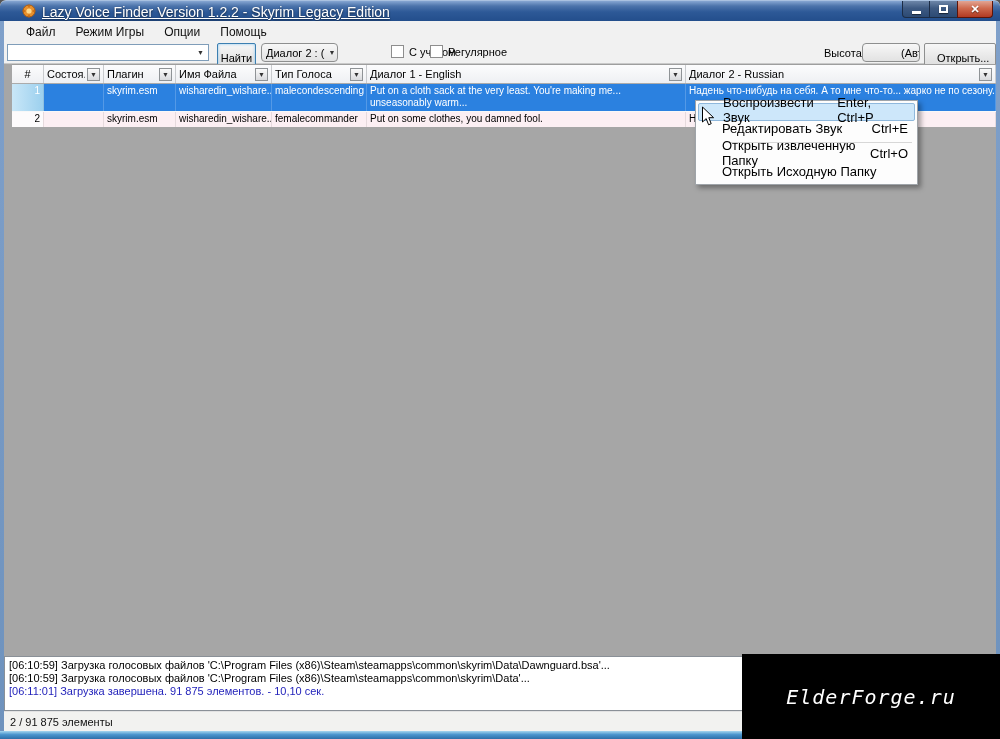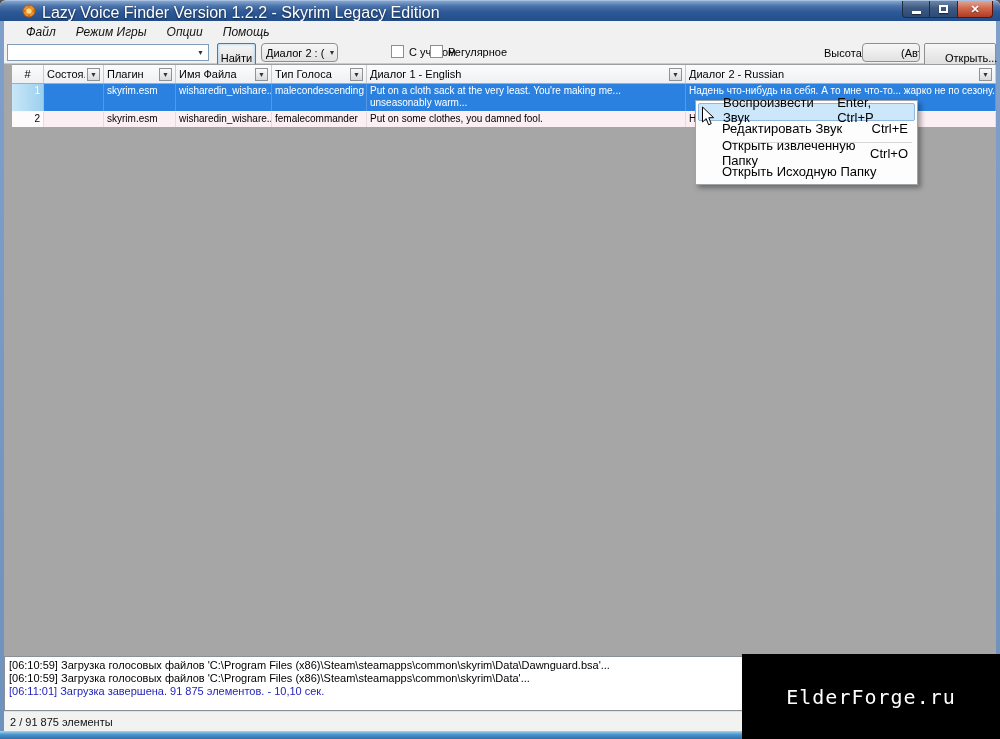--- a/index.html
+++ b/index.html
@@ -5,59 +5,59 @@
   * { margin:0; padding:0; box-sizing:border-box; }
   html,body { width:1000px; height:739px; background:#555; }
   body { font-family:"Liberation Sans", sans-serif; }
   .window { position:relative; width:1000px; height:739px; background:#a6a6a6; overflow:hidden; border-radius:6px 6px 0 0; }
 
   
   .titlebar { position:absolute; left:0; top:0; width:1000px; height:21px;
     background:linear-gradient(180deg,#86a6d2 0%,#4c74ab 25%,#2d5997 55%,#234e8c 100%);
     border-radius:6px 6px 0 0; border-top:1px solid #a9c1e0; }
   .app-icon { position:absolute; left:22px; top:3px; width:14px; height:14px; }
-  .title-text { position:absolute; left:42px; top:3px; font-size:16px; color:#fff; text-shadow:0 1px 2px rgba(0,0,0,.65); white-space:nowrap; }
+  .title-text { position:absolute; left:42px; top:3px; font-size:14px; color:#fff; text-shadow:0 1px 2px rgba(0,0,0,.65); white-space:nowrap;text-decoration:underline; }
   .caption-buttons { position:absolute; right:7px; top:0; height:17px; display:flex; }
   .cap-btn { height:17px; border:1px solid #1c2c45; border-top:none; display:flex; align-items:center; justify-content:center;
     background:linear-gradient(180deg,#6d86a8 0%,#3e5a82 45%,#2c4a74 100%); }
   .cap-btn.min { width:28px; border-radius:0 0 0 4px; }
   .cap-btn.max { width:27px; border-left:none; border-right:none; }
   .cap-btn.close { width:36px; border-radius:0 0 4px 0;
     background:linear-gradient(180deg,#e2a593 0%,#cf6a4e 45%,#b23a22 100%); border-color:#5e1408; }
   .glyph-min { width:9px; height:3px; background:#fff; margin-top:6px; box-shadow:0 1px 1px rgba(0,0,0,.5); }
   .glyph-max { width:9px; height:8px; border:2px solid #fff; box-shadow:0 1px 1px rgba(0,0,0,.5); }
   .glyph-close { color:#fff; font-size:11px; font-weight:bold; text-shadow:0 1px 1px rgba(0,0,0,.5); }
   .border-left  { position:absolute; left:0; top:21px; width:4px; height:710px; background:linear-gradient(180deg,#7fa0ca,#6e92bd); }
   .border-right { position:absolute; right:0; top:21px; width:4px; height:710px; background:linear-gradient(180deg,#7fa0ca,#6e92bd); }
   .border-bottom { position:absolute; left:0; top:731px; width:1000px; height:8px;
     background:linear-gradient(180deg,#a5d6ef 0%,#4a95cd 45%,#2e6fa8 100%); }
 
   
   .menubar { position:absolute; left:4px; top:21px; width:992px; height:21px; background:#f1f1f1; display:flex; align-items:center; padding-left:12px; }
-  .menu-item { font-size:12px; color:#111; padding:16px 10px; white-space:nowrap;font-style:italic; }
+  .menu-item { font-size:12px; color:#111; padding:16px 10px; white-space:nowrap; }
 
   
   .toolbar { position:absolute; left:4px; top:42px; width:992px; height:22px; background:#f1f1f1; border-bottom:1px solid #c9c9c9; }
   .search-combo { position:absolute; left:3px; top:2px; width:202px; height:17px; background:#fff; border:1px solid #7f9db9; display:flex; }
   .search-combo input { flex:1; border:none; outline:none; font-size:11px; padding:0 3px; font-family:"Liberation Sans",sans-serif; background:transparent; }
   .combo-arrow { width:15px; display:flex; align-items:center; justify-content:center; font-size:7px; color:#333; }
   .btn { position:absolute; top:1px; height:30px; font-size:11px; color:#000;
     background:linear-gradient(180deg,#f7f7f7 0%,#e6e6e6 50%,#d8d8d8 100%);
     border:1px solid #8e8f8f; border-radius:2px; display:flex; align-items:center; justify-content:center; }
   .btn-find { left:213px; width:39px; border:1px solid #3c7fb1; box-shadow:inset 0 0 3px #8bc5ee; }
   .drop-btn { position:absolute; top:1px; height:19px; font-size:11px;
     background:linear-gradient(180deg,#f7f7f7 0%,#e2e2e2 100%); border:1px solid #8e8f8f; border-radius:4px;
     display:flex; align-items:center; padding:0 4px; gap:4px; white-space:nowrap; overflow:hidden; }
   .dd-dialog { left:257px; width:77px; }
   .dd-height { left:858px; width:58px;padding-left:38px; }
   .checkbox-group { position:absolute; top:3px; display:flex; align-items:center; gap:5px; font-size:11px; }
   .cb1 { left:339px;margin-left:48px; } .cb2 { left:426px; }
   .checkbox { width:13px; height:13px; background:#fff; border:1px solid #8e8e8e; }
   .height-label { position:absolute; left:820px; top:5px; font-size:11px; }
-  .btn-open { left:920px; width:72px; gap:4px; padding:0 16px; justify-content:flex-start; }
+  .btn-open { left:920px; width:72px; gap:4px; padding:0 8px; justify-content:flex-start; }
   .arrow-down { font-size:7px; color:#333; margin-left:auto; }
 
   
   .grid { position:absolute; left:12px; top:64px; width:984px; }
   .grid-header { display:flex; height:20px; border-top:1px solid #9e9e9e; border-bottom:1px solid #ababab; }
   .hcell { background:linear-gradient(180deg,#fcfcfd 0%,#eef0f3 100%); border-right:1px solid #c9cbce;
     font-size:11px; color:#000; display:flex; align-items:center; padding:0 3px; overflow:hidden; white-space:nowrap; }
   .hcell .label { flex:1; overflow:hidden; }
   .filter-btn { width:13px; height:13px; flex:0 0 13px; margin-left:2px;
     background:linear-gradient(180deg,#fafafa 0%,#d9dadd 100%); border:1px solid #8f9396;
@@ -89,21 +89,21 @@
   .log-panel { position:absolute; left:4px; top:656px; width:992px; height:55px; background:#fff;
     border:1px solid #8a9097; padding:2px 4px; font-size:11px; line-height:13px; overflow:hidden; }
   .log-line { white-space:nowrap; color:#000; }
   .log-line.done { color:#2424bb; }
   .statusbar { position:absolute; left:4px; top:711px; width:992px; height:20px; background:#f2f2f0;
     border-top:1px solid #e2e2e2; display:flex; align-items:center; padding-left:6px; font-size:11px; color:#111; }
 
   
   .watermark { position:absolute; left:742px; top:654px; width:258px; height:85px; background:#000;
     display:flex; align-items:center; justify-content:center; z-index:100; }
-  .watermark span { color:#fff; font-family:"DejaVu Sans Mono", monospace; font-size:20px; letter-spacing:1px; }
+  .watermark span { color:#fff; font-family:"DejaVu Sans Mono", monospace; font-size:20px; letter-spacing:1px;font-style:italic; }
 </style>
 </head>
 <body>
 
 <div class="window">
 
   <div class="titlebar">
     <svg class="app-icon" viewBox="0 0 14 14">
       <circle cx="7" cy="7" r="6" fill="#e8912d" stroke="#b05e10"></circle>
       <circle cx="7" cy="7" r="2.6" fill="#ffd98a"></circle>

